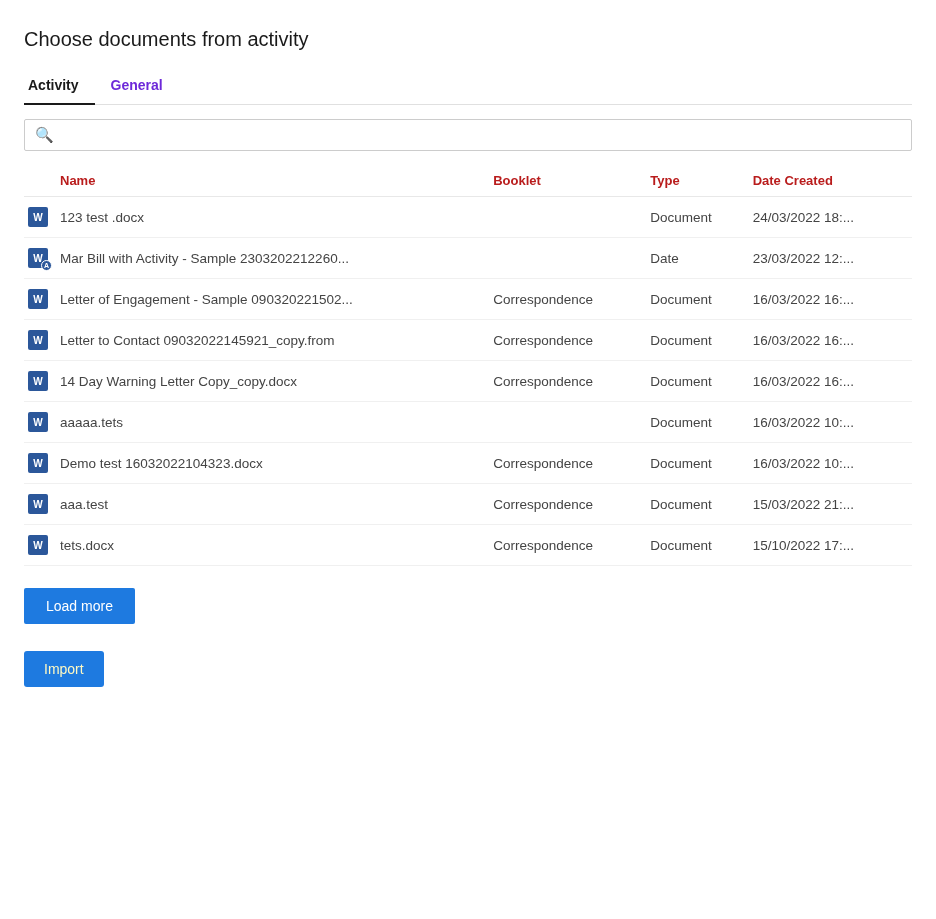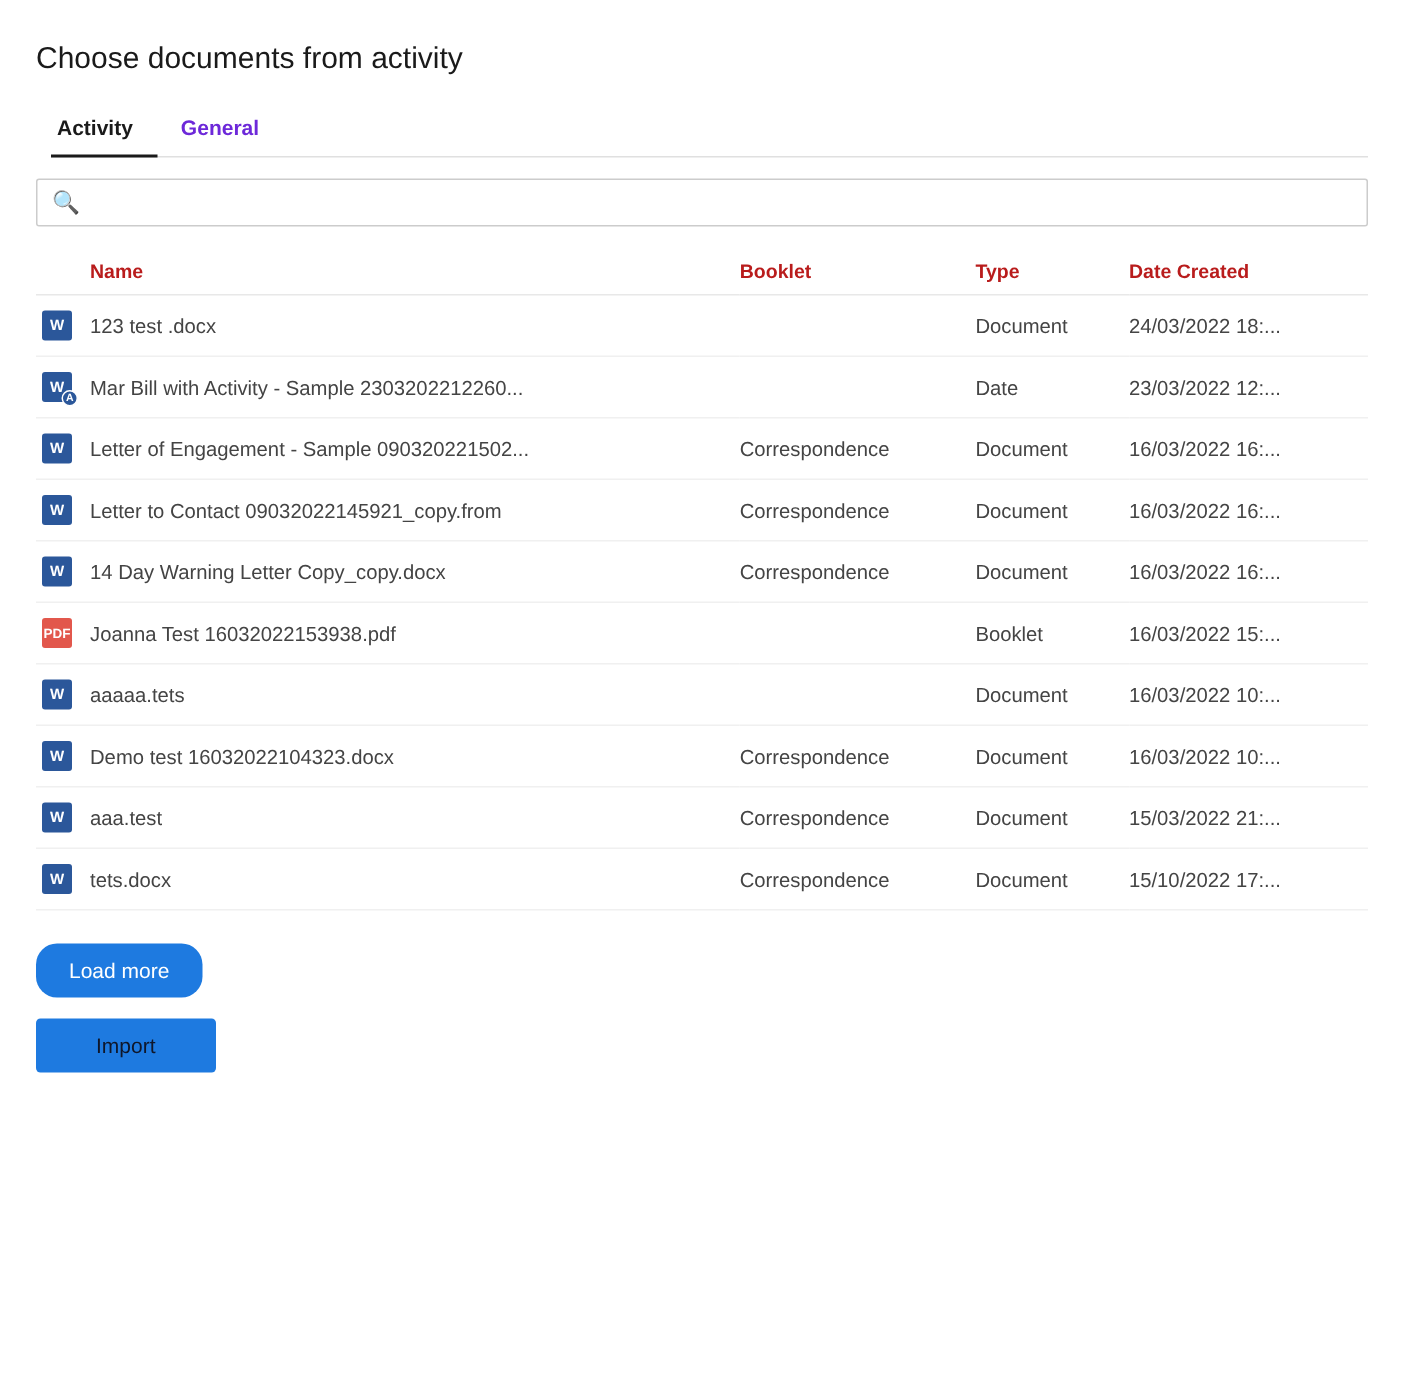--- a/index.html
+++ b/index.html
@@ -16,21 +16,20 @@
     .page-title {
       font-size: 20px;
       font-weight: 400;
       color: #1a1a1a;
       margin-bottom: 18px;
     }
     .tabs {
       display: flex;
       border-bottom: 1px solid #e0e0e0;
       margin-bottom: 14px;
-      margin-left: 10px;
     }
     .tab {
       padding: 8px 16px 10px 4px;
       font-size: 14px;
       cursor: pointer;
       margin-right: 12px;
       color: #6d28d9;
       border-bottom: 2px solid transparent;
       margin-bottom: -1px;
       font-weight: bold;
@@ -133,34 +132,34 @@
       align-items: center;
       justify-content: center;
       border: 1px solid #fff;
     }
     .btn-load-more {
       background: #1e7ae0;
       color: #fff;
       border: none;
       padding: 10px 22px;
       font-size: 14px;
-      border-radius: 14px;
+      border-radius: 2px;
       cursor: pointer;
       margin-top: 22px;
       display: block;
     }
     .btn-import {
       background: #1e7ae0;
-      color: #0f172a;
+      color: #fef9c3;
       border: none;
-      padding: 10px 40px;
+      padding: 10px 20px;
       font-size: 14px;
       border-radius: 3px;
       cursor: pointer;
-      margin-top: 14px;
+      margin-top: 27px;
       display: block;
     }
   </style>
 </head>
 <body>
 
 <div class="container">
   <div class="page-title">Choose documents from activity</div>
 
   <div class="tabs">
@@ -216,27 +215,20 @@
           <td>16/03/2022 16:...</td>
         </tr>
         <tr>
           <td><span><span class="word-icon">W</span></span></td>
           <td>14 Day Warning Letter Copy_copy.docx</td>
           <td>Correspondence</td>
           <td>Document</td>
           <td>16/03/2022 16:...</td>
         </tr>
         <tr>
-          <td><span><span class="pdf-icon">PDF</span></span></td>
-          <td>Joanna Test 16032022153938.pdf</td>
-          <td></td>
-          <td>Booklet</td>
-          <td>16/03/2022 15:...</td>
-        </tr>
-        <tr>
           <td><span><span class="word-icon">W</span></span></td>
           <td>aaaaa.tets</td>
           <td></td>
           <td>Document</td>
           <td>16/03/2022 10:...</td>
         </tr>
         <tr>
           <td><span><span class="word-icon">W</span></span></td>
           <td>Demo test 16032022104323.docx</td>
           <td>Correspondence</td>

